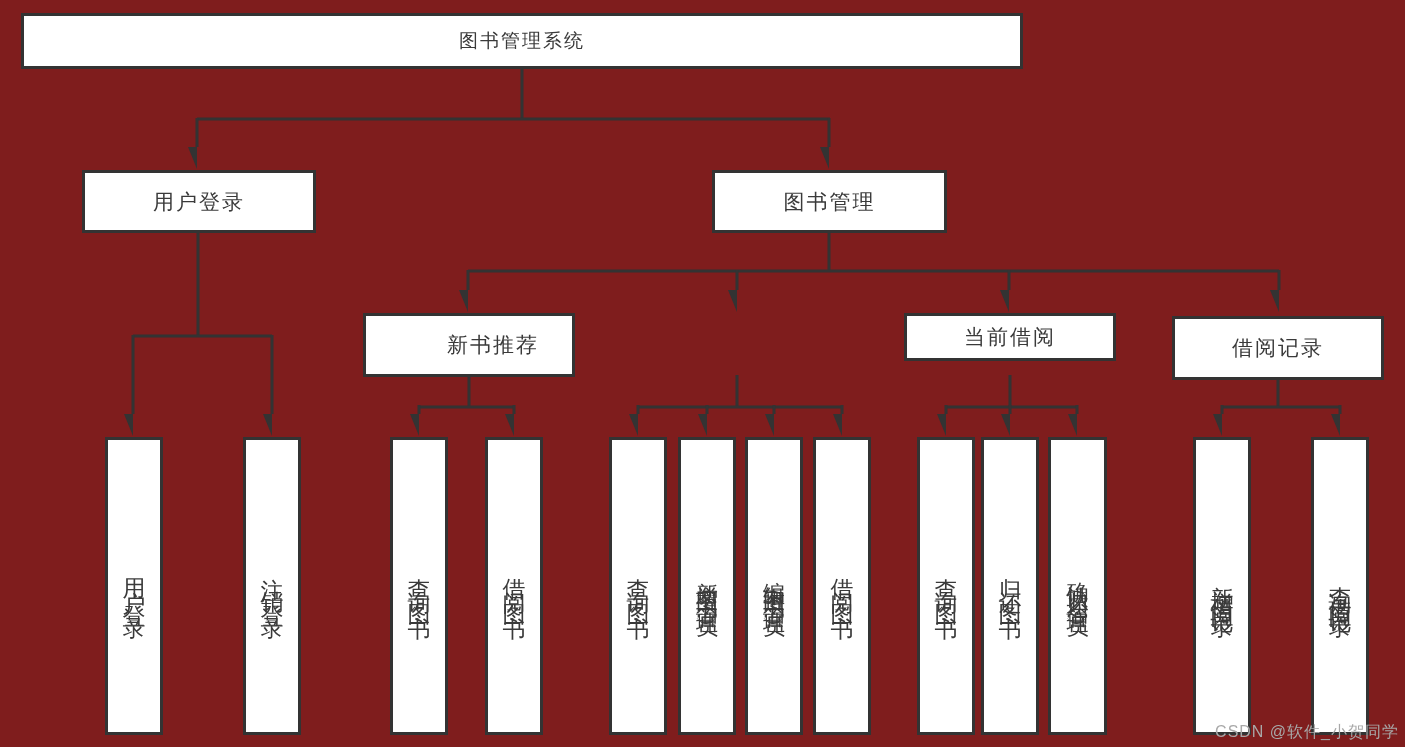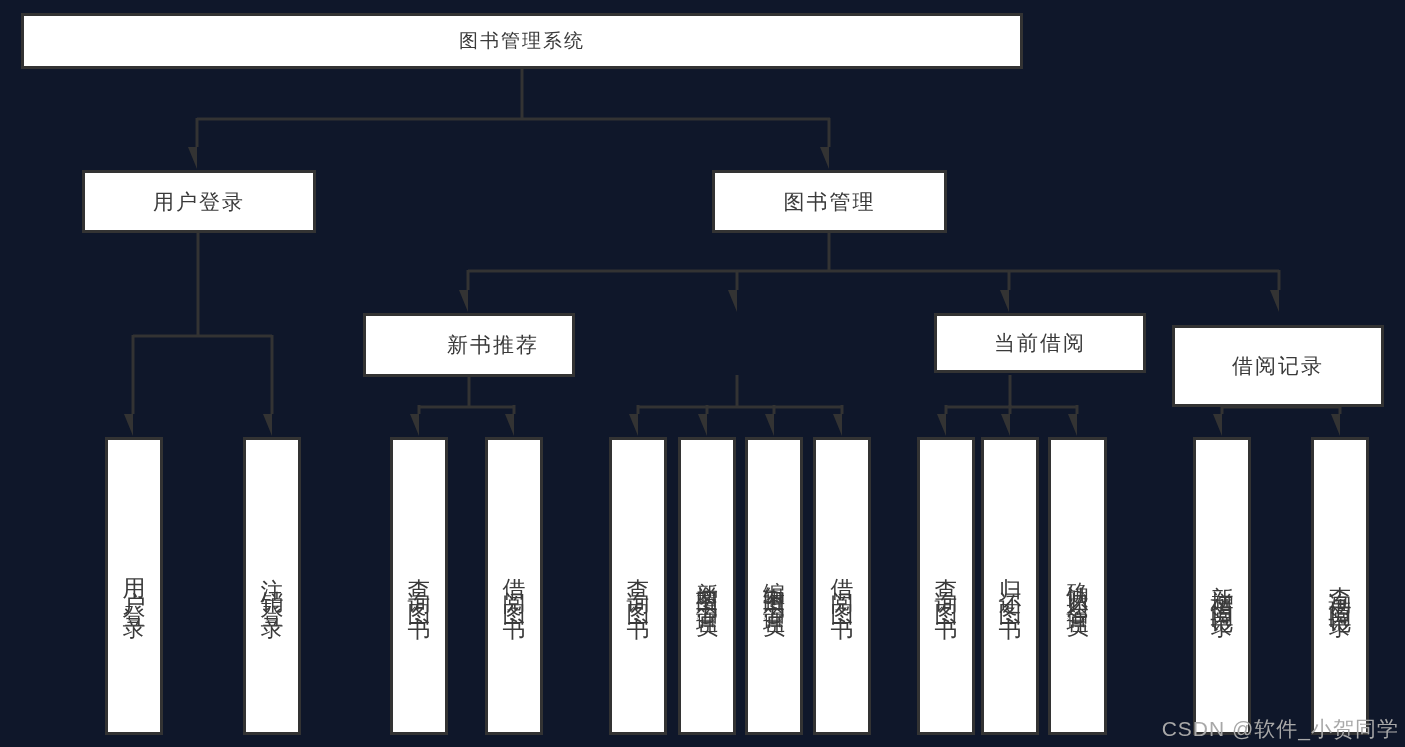--- a/index.html
+++ b/index.html
@@ -1,38 +1,38 @@
 <!DOCTYPE html>
 <html><head>
 <meta charset="utf-8">
 <style>
   html,body { margin:0; padding:0; background:#ffffff; }
   .canvas {
-    position:relative; width:1405px; height:747px; background:#0f172a;
+    position:relative; width:1405px; height:747px; background:#7f1d1d;
     font-family:"Liberation Sans", sans-serif; overflow:hidden;
   }
   .wires { position:absolute; left:0; top:0; pointer-events:none; }
   .wire  { stroke:#333333; stroke-width:3; fill:none; }
   .node {
     position:absolute; box-sizing:border-box; background:#ffffff;
     border:3px solid #333333; color:#3a3a3a;
     display:flex; align-items:center; justify-content:center;
     text-align:center;
   }
   .root-node  { font-size:19px; letter-spacing:2px; }
   .h-node     { font-size:21px; letter-spacing:2px; }
   .v-node span {
     writing-mode:vertical-rl; font-size:23px; letter-spacing:13px;
     line-height:1; color:#3a3a3a; white-space:nowrap;
   }
   .v-node.ls-mid  span { letter-spacing:6px; }
   .v-node.ls-tight span { letter-spacing:5px; font-size:22px; }
   .watermark {
     position:absolute; right:6px; bottom:4px;
-    font-size:21px; letter-spacing:1px; color:#a8a8a8;
+    font-size:16px; letter-spacing:1px; color:#a8a8a8;
   }
 </style>
 </head>
 <body>
 
 <div class="canvas">
 
   <svg class="wires" width="1405" height="747">
     <defs>
       <marker id="ah" markerWidth="24" markerHeight="20" refX="0" refY="0" orient="auto" markerUnits="userSpaceOnUse">
@@ -75,22 +75,22 @@
     <path class="wire" d="M1222 405 L1222 414" marker-end="url(#ah)"></path>
     <path class="wire" d="M1340 405 L1340 414" marker-end="url(#ah)"></path>
   </svg>
 
   <div class="node root-node" style="left:21px; top:13px; width:1002px; height:56px;">图书管理系统</div>
 
   <div class="node h-node" style="left:82px; top:170px; width:234px; height:63px;">用户登录</div>
   <div class="node h-node" style="left:712px; top:170px; width:235px; height:63px;text-align:right;">图书管理</div>
 
   <div class="node h-node" style="left:363px; top:313px; width:212px; height:64px;padding-left:48px;">新书推荐</div>
-  <div class="node h-node" style="left:934px; top:313px; width:212px; height:60px;">当前借阅</div>
-  <div class="node h-node" style="left:1172px; top:325px; width:212px; height:82px;">借阅记录</div>
+  <div class="node h-node" style="left:904px; top:313px; width:212px; height:48px;">当前借阅</div>
+  <div class="node h-node" style="left:1172px; top:316px; width:212px; height:64px;">借阅记录</div>
 
   <div class="node v-node" style="left:105px; top:437px; width:58px; height:298px;">
     <span>用户登录</span>
   </div>
   <div class="node v-node" style="left:243px; top:437px; width:58px; height:298px;">
     <span>注销登录</span>
   </div>
 
   <div class="node v-node" style="left:390px; top:437px; width:58px; height:298px;">
     <span>查询图书</span>

